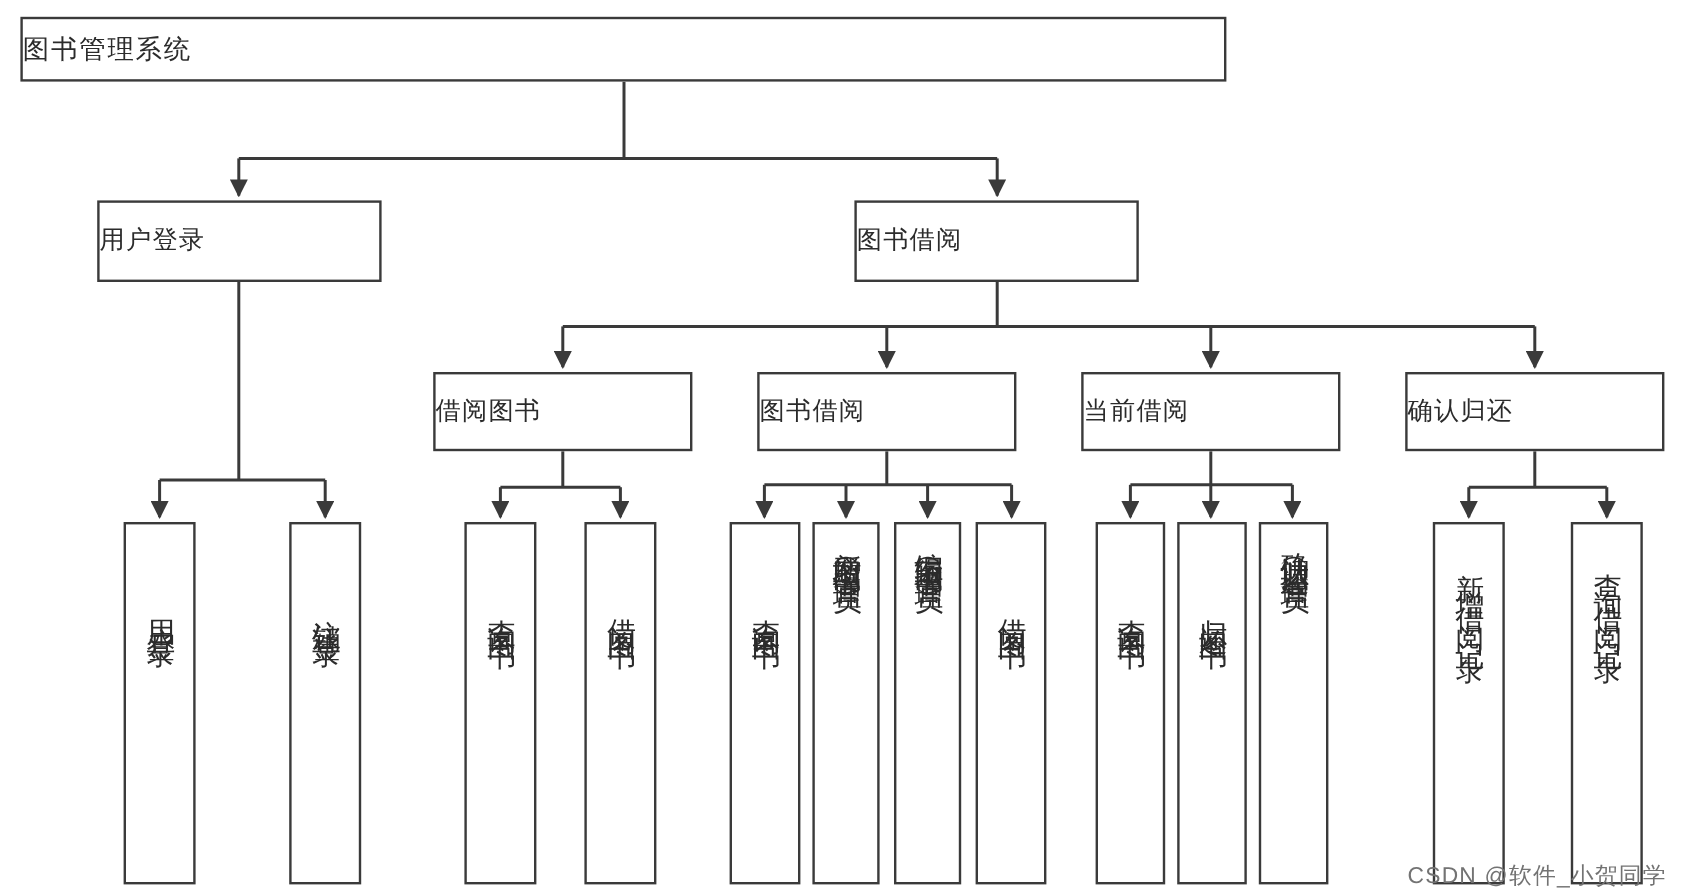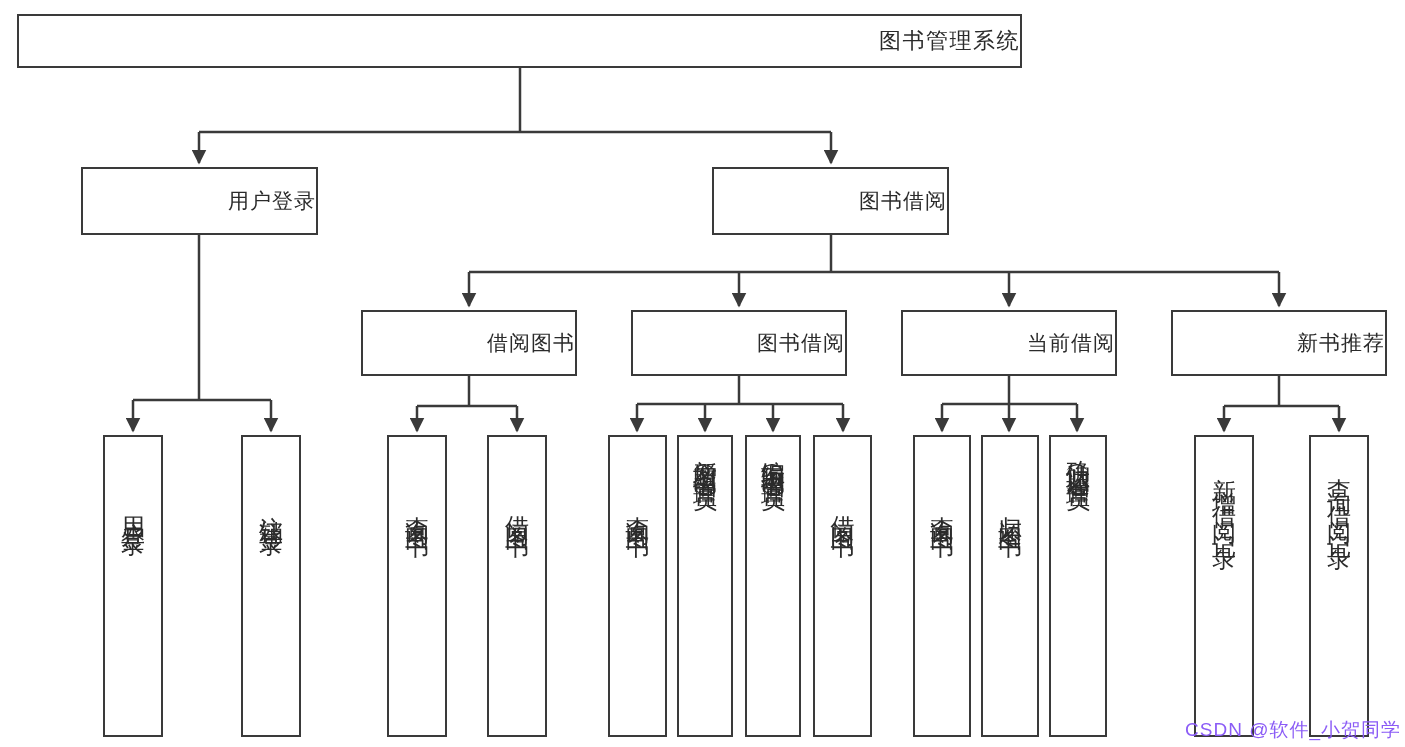--- a/index.html
+++ b/index.html
@@ -11,21 +11,21 @@
   #canvas{position:relative;width:1405px;height:747px;background:#fff;}
   #wires{position:absolute;left:0;top:0;width:1405px;height:747px;pointer-events:none;}
 
   .node{
     position:absolute;
     box-sizing:border-box;
     background:#ffffff;
     border:2px solid #3a3a3a;
     display:flex;
     align-items:center;
-    justify-content:flex-end;
+    justify-content:flex-start;
     color:#2b2b2b;
   }
   .node .lbl{
     display:block;
     text-align:center;
     line-height:1.15;
     white-space:nowrap;
   }
   
   .node.horiz .lbl{font-size:21px;letter-spacing:1px;}
@@ -44,23 +44,23 @@
     line-height:1.0;
     letter-spacing:6px;
     white-space:pre;
     text-align:start;
   }
   .node.leaf.tall .lbl{letter-spacing:4px;}
   .node.leaf.mid .lbl{letter-spacing:14px;}
 
   .watermark{
     position:absolute;
-    right:4px;bottom:4px;
+    right:16px;bottom:4px;
     font-size:19px;
-    color:#8b5cf6;
+    color:#737373;
     letter-spacing:1px;
     user-select:none;
     white-space:nowrap;
   }
 </style>
 </head>
 <body>
 
 <div id="canvas">
 
@@ -128,21 +128,21 @@
   <div class="node horiz" style="left:361px;top:310px;width:216px;height:66px;">
     <span class="lbl">借阅图书</span>
   </div>
   <div class="node horiz" style="left:901px;top:310px;width:216px;height:66px;">
     <span class="lbl">当前借阅</span>
   </div>
   <div class="node horiz" style="left:631px;top:310px;width:216px;height:66px;">
     <span class="lbl">图书借阅</span>
   </div>
   <div class="node horiz" style="left:1171px;top:310px;width:216px;height:66px;">
-    <span class="lbl">新书推荐</span>
+    <span class="lbl">确认归还</span>
   </div>
 
   <div class="node leaf" style="left:103px;top:435px;width:60px;height:302px;padding-top:60px;">
     <span class="lbl">用户登录</span>
   </div>
   <div class="node leaf" style="left:241px;top:435px;width:60px;height:302px;padding-top:60px;">
     <span class="lbl">注销登录</span>
   </div>
 
   <div class="node leaf" style="left:387px;top:435px;width:60px;height:302px;padding-top:60px;">

